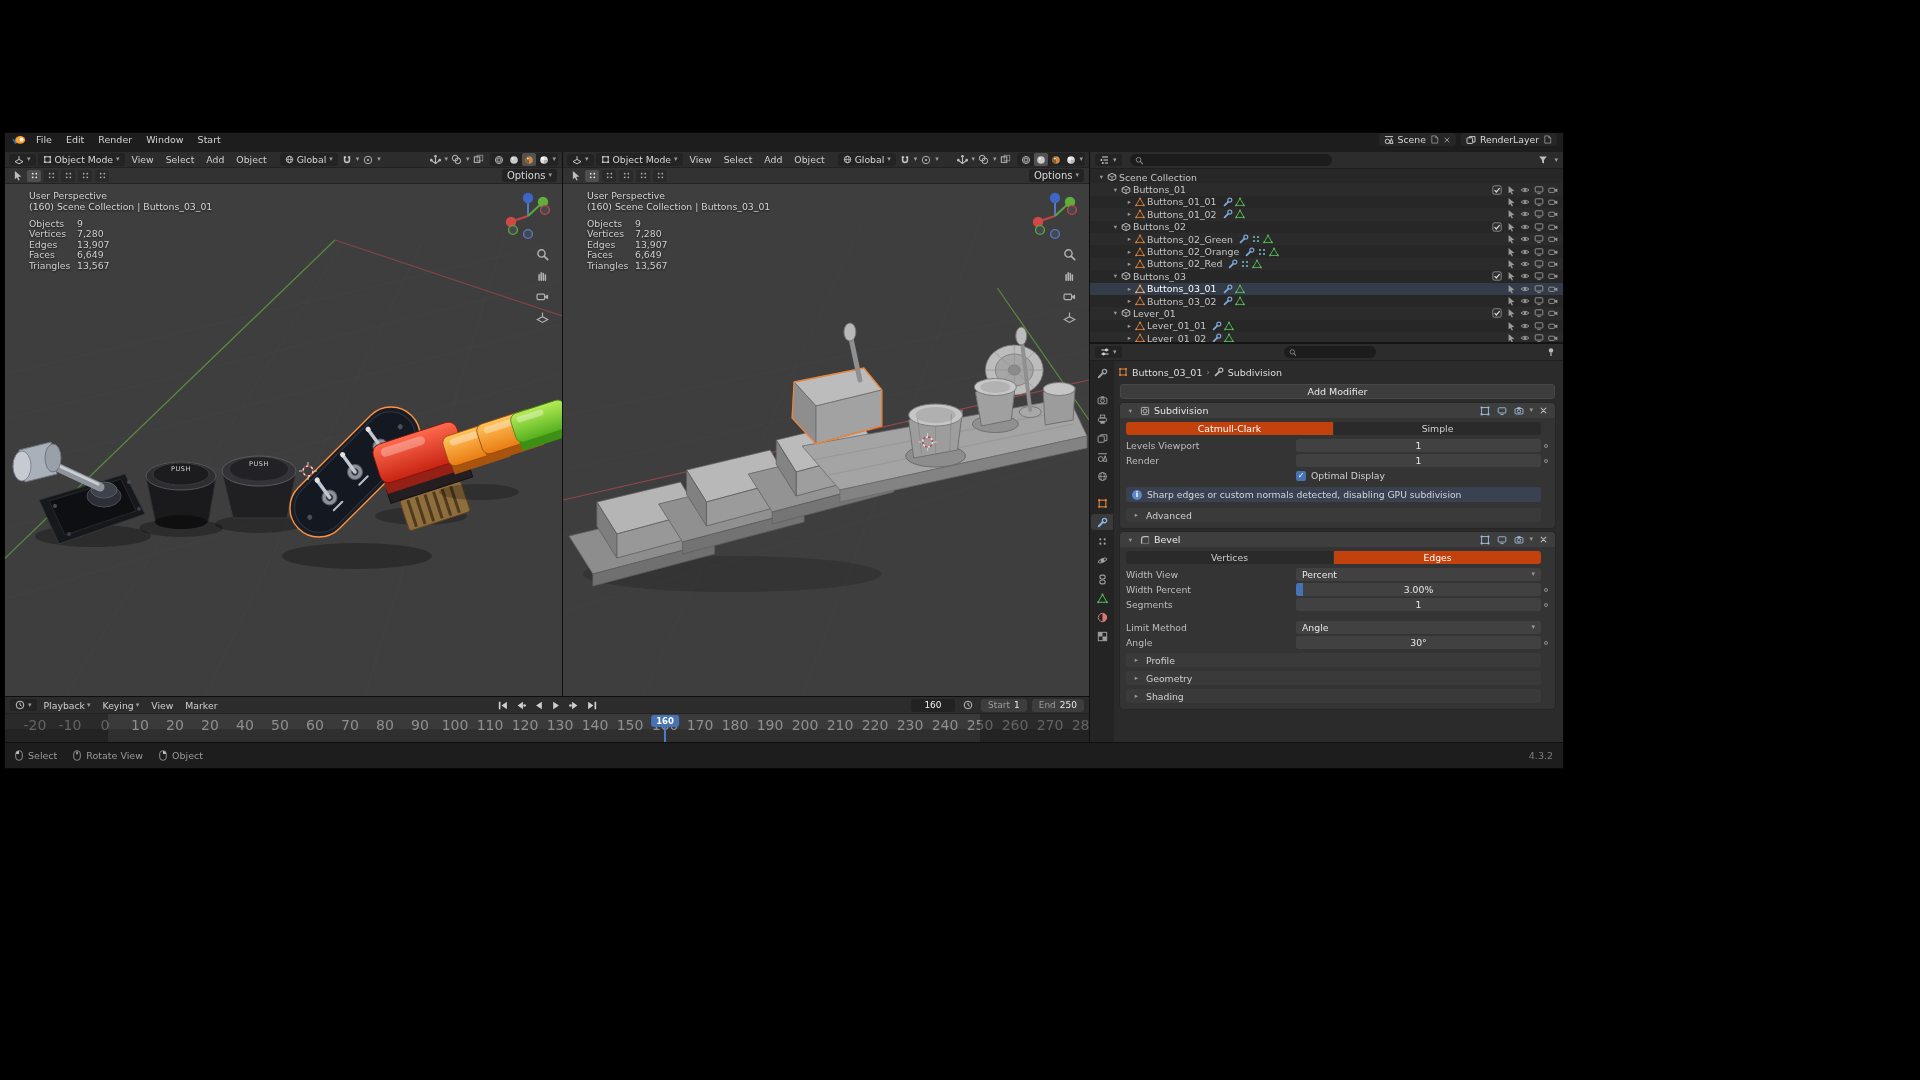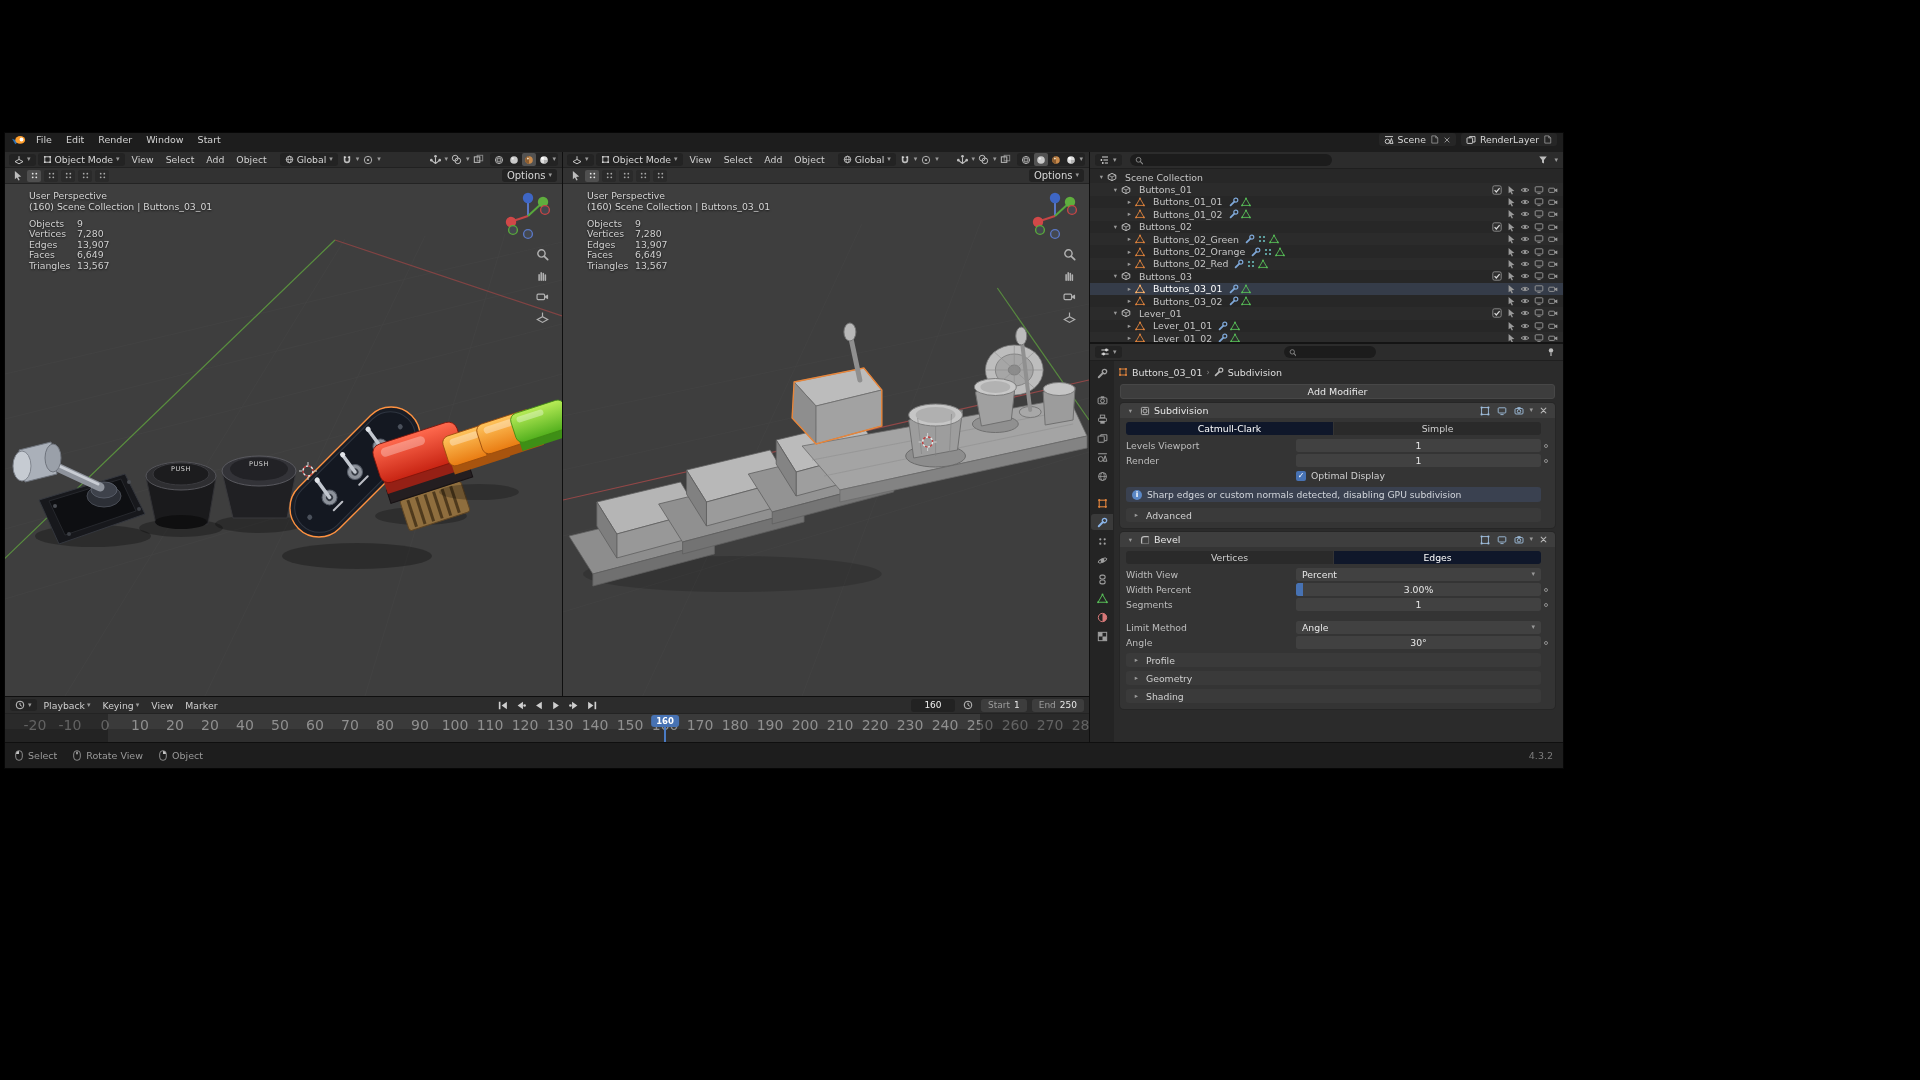--- a/index.html
+++ b/index.html
@@ -65,21 +65,21 @@
 .search input{background:none;border:none;outline:none;color:#ddd;font-size:9px;width:100%;font-family:inherit}
 .osearch{flex:1;max-width:230px;margin:0 4px}
 .psearch{width:92px;margin-left:158px}
 .olbody{flex:1;padding-top:2px;overflow:hidden}
 .orow{height:12.4px;display:flex;align-items:center;padding:0 5px 0 6px;font-size:9.4px;color:#c6c6c6;white-space:nowrap}
 .orow:nth-child(even){background:rgba(255,255,255,.018)}
 .orow.act{background:rgba(90,115,160,.28)}
 .orow.act .oname{color:#fff}
 .tw{width:11px;font-size:6.5px;color:#9a9a9a;text-align:center;flex:0 0 auto}
 .oic{width:10px;height:10px;flex:0 0 auto}
-.oname{margin-left:8px}
+.oname{margin-left:2px}
 .obad{display:flex;gap:2px;margin-left:6px;align-items:center}
 .orcl{margin-left:auto;display:flex;gap:4px;align-items:center;color:#9b9b9b}
 .lvl1{padding-left:20px}.lvl2{padding-left:34px}
 .ccol{color:#cccccc}.omesh{color:#e0833c}.omesh.hl{color:#ffb36b}
 .bmod{color:#7fa8d8}.bdata{color:#58c058}.bphys{color:#6fc7c7}
 
 .props{flex:1;display:flex;flex-direction:column;background:#2b2b2b;min-height:0}
 .prbody{flex:1;display:flex;min-height:0}
 .tabs{width:24px;flex:0 0 auto;background:#242424;padding-top:4px;display:flex;flex-direction:column;align-items:center;gap:3px}
 .ptab{width:22px;height:16px;display:flex;align-items:center;justify-content:center;border-radius:3px 0 0 3px;color:#9f9f9f}
@@ -91,21 +91,21 @@
 .bsep{color:#8a8a8a;font-size:8px}
 .addmod{height:15px;margin:4px 2px 2px;background:#3d3d3d;border:1px solid #474747;border-radius:3px;display:flex;align-items:center;justify-content:center;color:#e8e8e8;font-size:9.5px}
 .panel{margin:4px 2px 0;background:#343434;border-radius:4px;overflow:hidden;box-shadow:0 0 0 1px #262626}
 .phdr{height:15px;background:#3e3e3e;display:flex;align-items:center;gap:4px;padding:0 5px;font-size:9.5px;color:#e6e6e6}
 .hbtn{width:13px;height:12px;display:flex;align-items:center;justify-content:center;border-radius:2px;color:#9fbedd}
 .xbtn{color:#b5b5b5;font-size:9px;padding:0 2px}
 .pbody{padding:4px 4px 6px 6px;display:flex;flex-direction:column;gap:2px}
 .segrow{display:flex;gap:1px;margin:0 10px 2px 0}
 .seg{flex:1;height:13px;background:#2a2a2a;display:flex;align-items:center;justify-content:center;color:#cfcfcf;font-size:9.3px}
 .seg:first-child{border-radius:3px 0 0 3px}.seg:last-child{border-radius:0 3px 3px 0}
-.seg.act{background:#0f172a;color:#fff}
+.seg.act{background:#c2410c;color:#fff}
 .prow{display:flex;align-items:center;height:13px}
 .plab{width:170px;text-align:left;padding-right:8px;color:#bdbdbd;font-size:9.3px;flex:0 0 auto}
 .pfield{flex:1;height:12.5px;background:#414141;border-radius:2.5px;display:flex;align-items:center;justify-content:center;color:#e8e8e8;font-size:9.3px;position:relative;overflow:hidden}
 .pfield.dd2{justify-content:flex-end;padding:0 6px}
 .pfield.dd2 .chev{margin-left:auto}
 .fillbar{position:absolute;left:0;top:0;bottom:0;background:#4772b3}
 .fval{position:relative}
 .deco{width:10px;display:flex;align-items:center;justify-content:center;flex:0 0 auto}
 .dot{width:4px;height:4px;border:1px solid #8f8f8f;border-radius:50%}
 .chkwrap{flex:1;display:flex;align-items:center}

